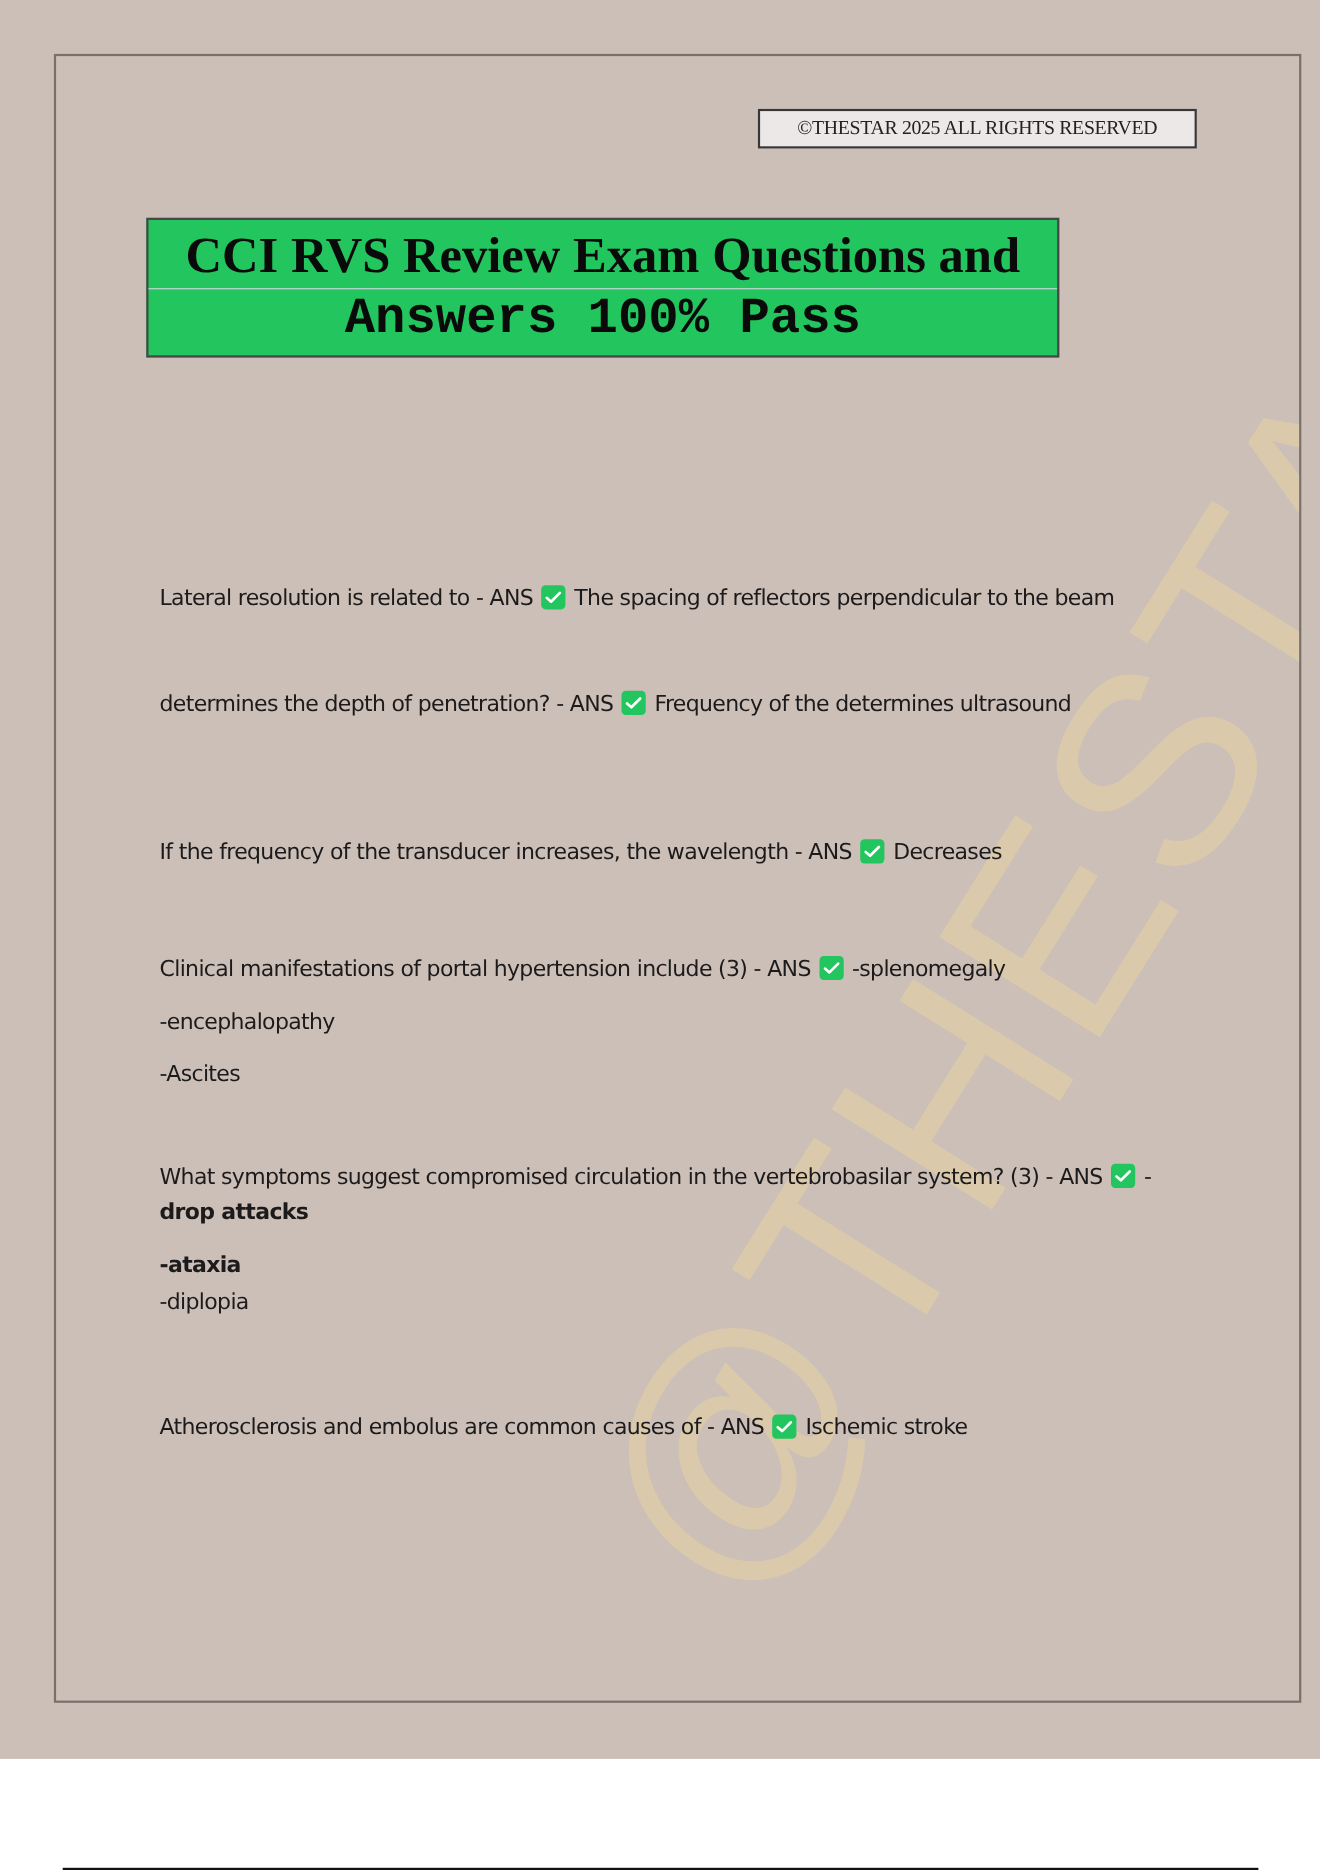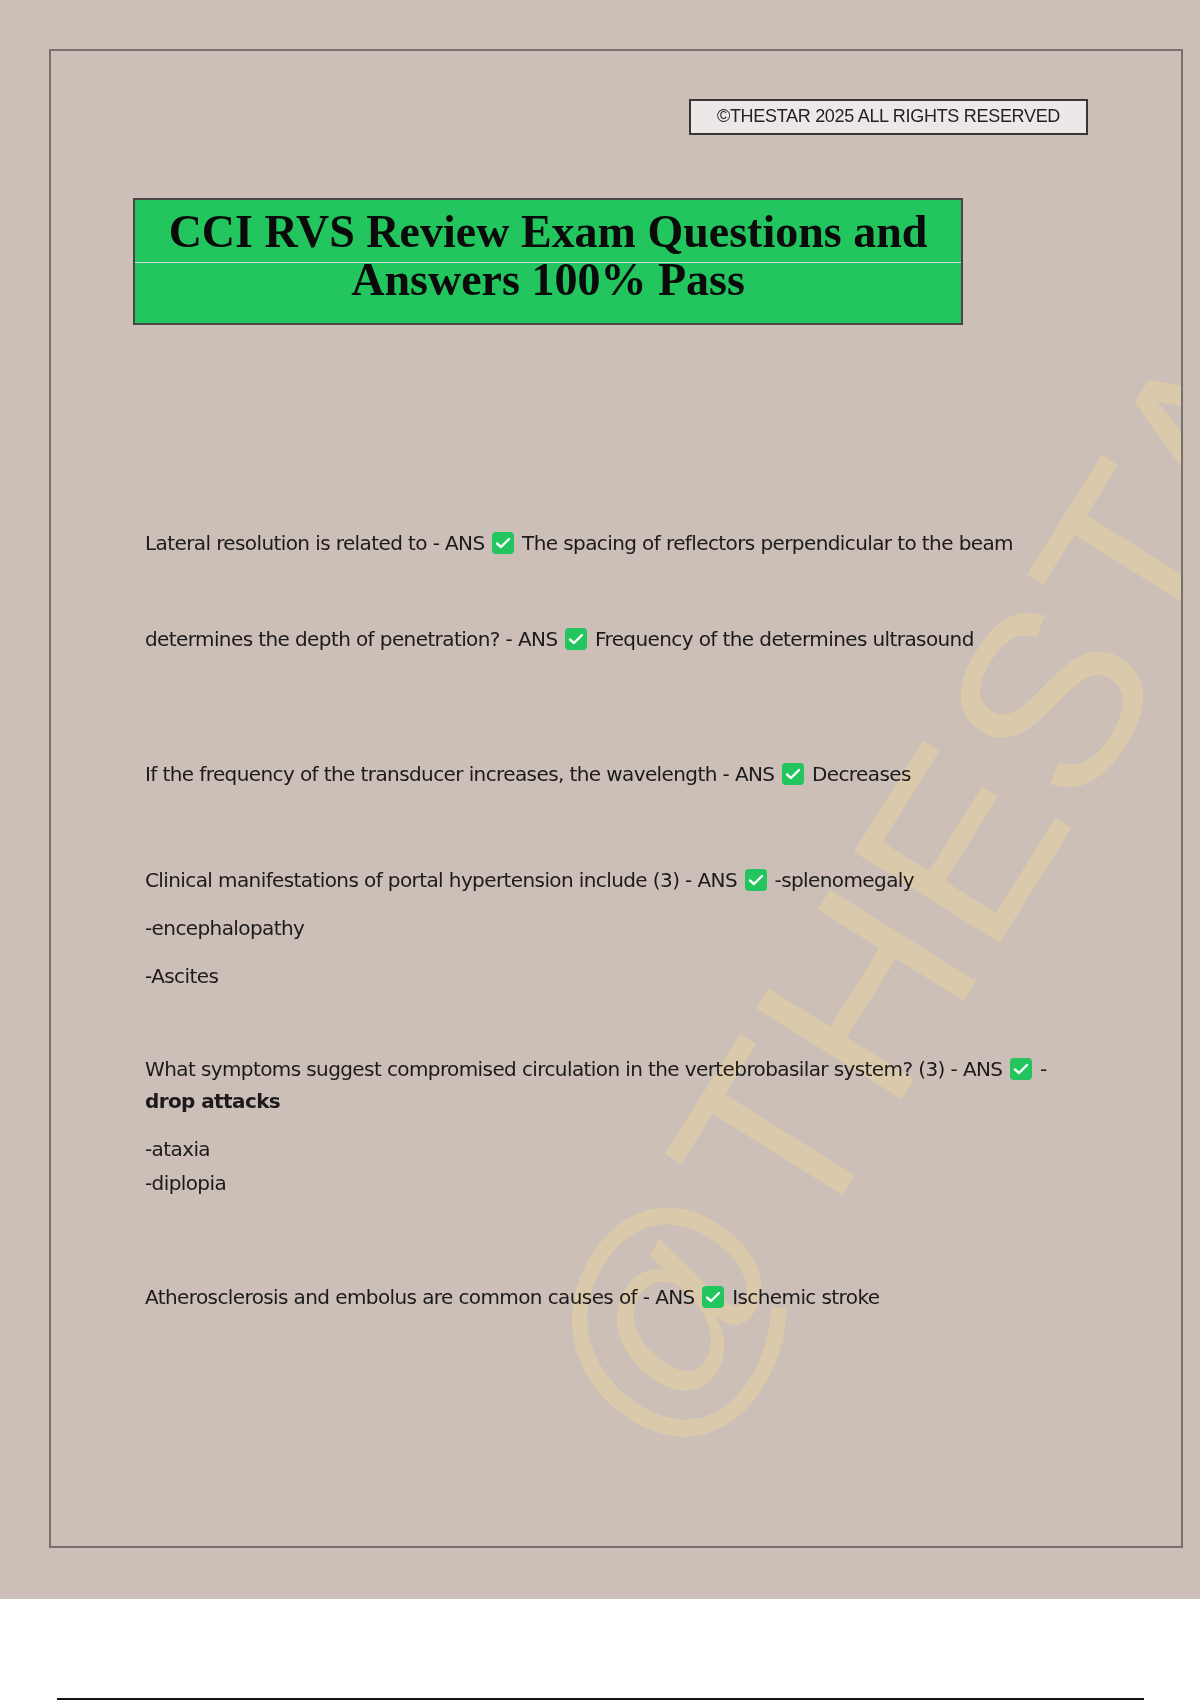--- a/index.html
+++ b/index.html
@@ -50,21 +50,21 @@
       position: absolute;
       left: 689px;
       top: 99px;
       width: 399px;
       height: 36px;
       border: 2px solid #3a3635;
       background: #ece8e8;
       box-sizing: border-box;
       text-align: center;
       line-height: 31px;
-      font-family: Liberation Sans, sans-serif;
+      font-family: Liberation Serif, serif;
       font-size: 18px;
       color: #222;
       letter-spacing: -0.3px;
     }
     .title-box {
       position: absolute;
       left: 133px;
       top: 198px;
       width: 830px;
       height: 127px;
@@ -83,21 +83,21 @@
       position: absolute;
       left: 0; right: 0;
       text-align: center;
       font-family: "Liberation Serif", serif;
       font-weight: bold;
       font-size: 46px;
       color: #0a0a0a;
       line-height: 56px;
     }
     .title-line.l1 { top: 4px; }
-    .title-line.l2 { top: 52px; }
+    .title-line.l2 { top: 62px; font-family: Liberation Mono, monospace; }
     .qa {
       position: absolute;
       left: 145px;
       width: 930px;
       font-family: "DejaVu Sans", sans-serif;
       font-size: 20px;
       color: #1c1a1a;
       line-height: 34px;
       letter-spacing: -0.6px;
     }
@@ -189,21 +189,21 @@
 
 <div class="qa" style="top:1052px;">
   <p>
     <span>What symptoms suggest compromised circulation in the vertebrobasilar system? (3) - ANS</span>
     <span class="check"><svg viewBox="0 0 16 14">
           <path d="M2 7.5 L6 11 L14 3" stroke="#ffffff" stroke-width="2.4" fill="none" stroke-linecap="round" stroke-linejoin="round"></path>
         </svg></span>
     <span>-</span>
   </p>
   <p style="margin-top:-2px;font-weight:bold;">drop attacks</p>
-  <p style="margin-top:14px;">-ataxia</p>
+  <p style="margin-top:14px;font-weight:bold;">-ataxia</p>
   <p style="">-diplopia</p>
 </div>
 
 <div class="qa" style="top:1280px;">
   <p>
     <span>Atherosclerosis and embolus are common causes of - ANS</span>
     <span class="check"><svg viewBox="0 0 16 14">
           <path d="M2 7.5 L6 11 L14 3" stroke="#ffffff" stroke-width="2.4" fill="none" stroke-linecap="round" stroke-linejoin="round"></path>
         </svg></span>
     <span>Ischemic stroke</span>

